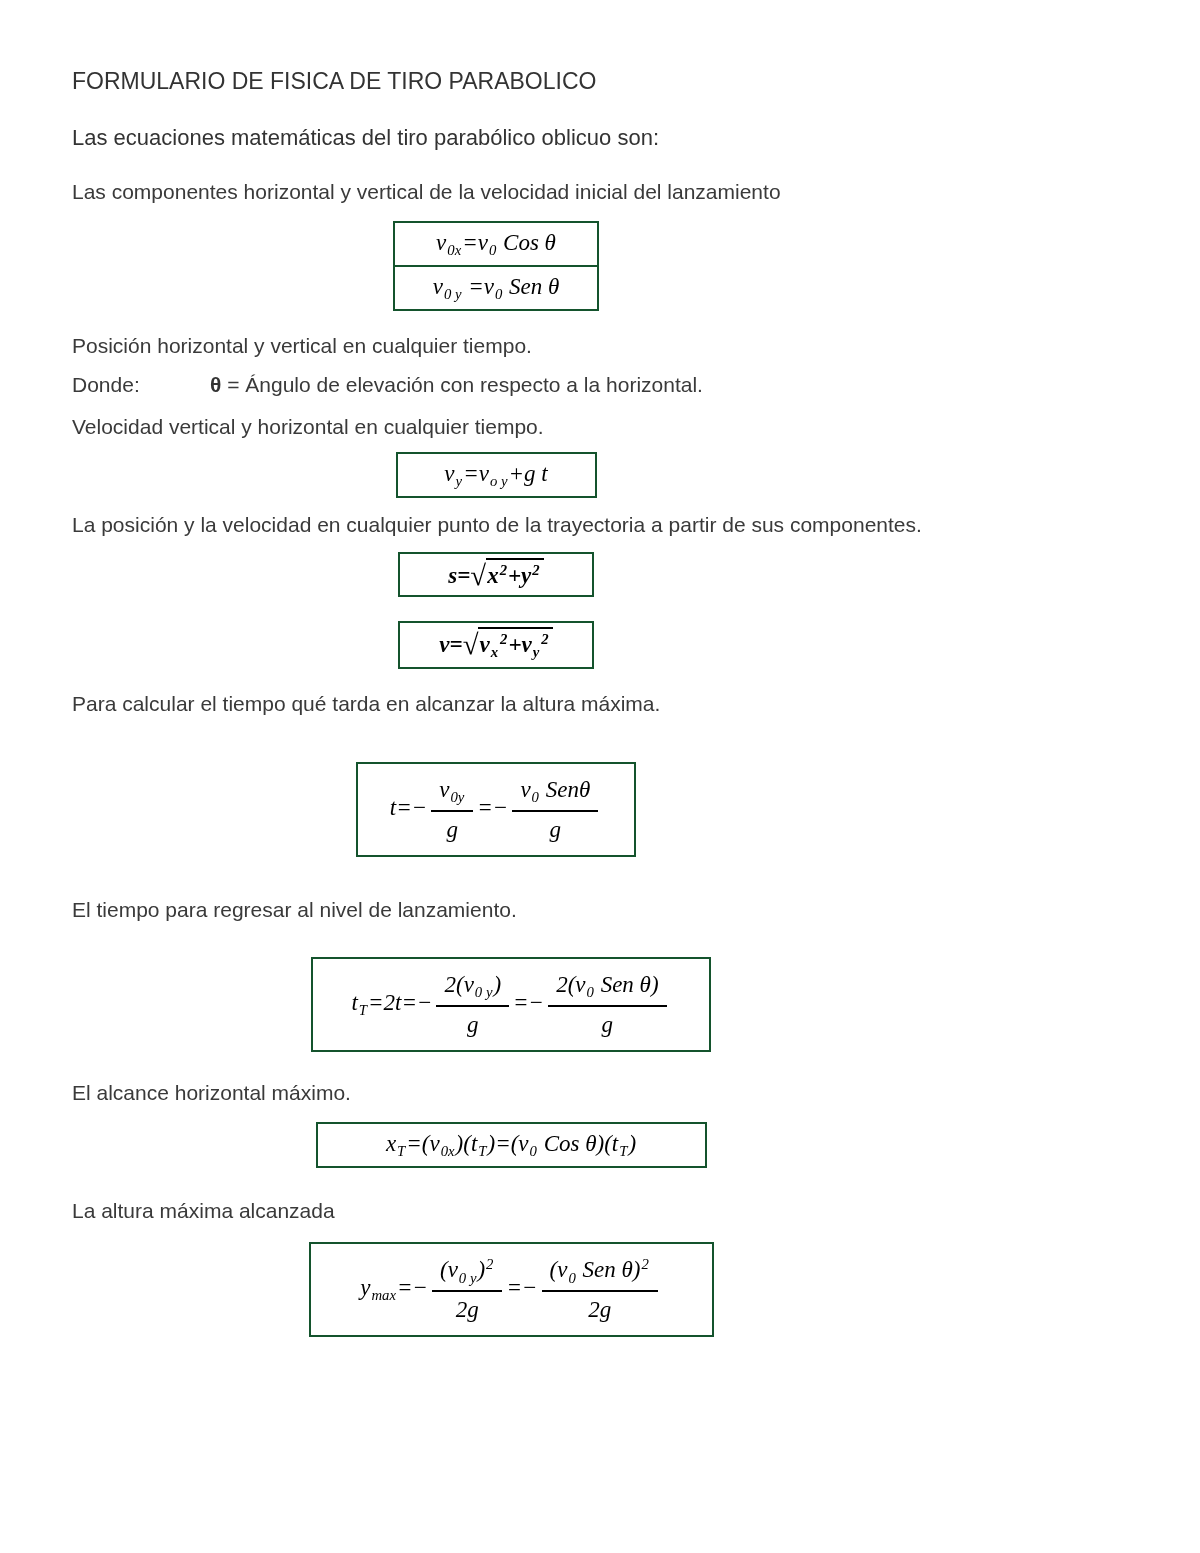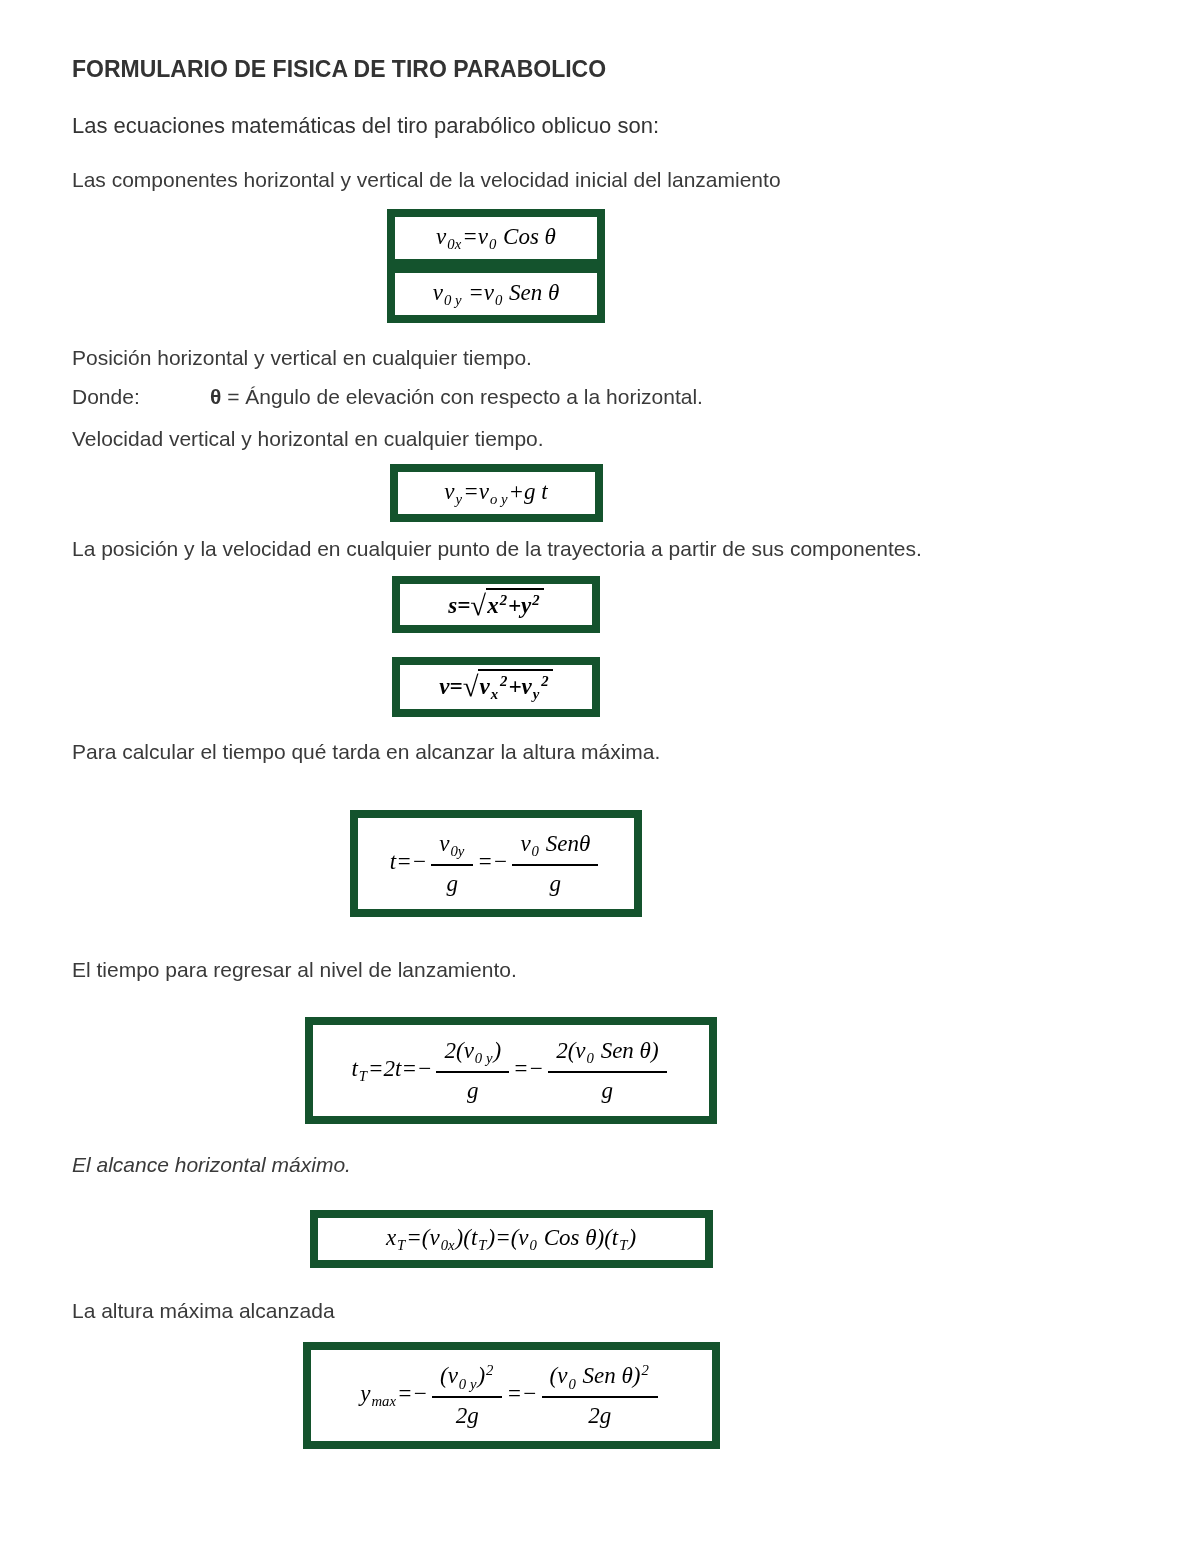--- a/index.html
+++ b/index.html
@@ -7,23 +7,23 @@
     width:1200px;
     min-height:1553px;
     box-sizing:border-box;
     padding:56px 70px 40px 72px;
     background:#ffffff;
     color:#3a3a3a;
     font-family:"Liberation Sans", sans-serif;
   }
   .title{
     font-size:23px;
-    font-weight:bold;
+    font-weight:normal;
     color:#333333;
-    margin:0 0 30px 0;
+    margin:12px 0 30px 0;
   }
   .heading{
     font-size:22px;
     font-weight:normal;
     color:#333333;
     margin:0 0 28px 0;
   }
   .para{
     font-size:21px;
     color:#3a3a3a;
@@ -34,21 +34,21 @@
   .donde-theta{font-weight:bold;color:#333;}
   
   .fwrap{
     display:flex;
     justify-content:center;
     padding-right:210px;
   }
   .w6,.w7,.w8{padding-right:180px;}
   .fbox{display:inline-flex;flex-direction:column;align-items:stretch;}
   .frow{
-    border:8px solid #14532d;
+    border:2px solid #14532d;
     margin-top:-2px;
     padding:4px 16px;
     text-align:center;
     font-family:"Liberation Serif", serif;
     font-style:italic;
     font-size:23px;
     color:#000;
     line-height:1.35;
     white-space:nowrap;
   }
@@ -77,21 +77,21 @@
   .mb-p2{margin-bottom:12px;}
   .mb-box2{margin-bottom:46px;}
   .mb-p3{margin-bottom:12px;}
   .mb-box3{margin-bottom:14px;}
   .mb-p4{margin-bottom:14px;}
   .mb-box4{margin-bottom:22px;}
   .mb-p5{margin-bottom:44px;}
   .mb-box5{margin-bottom:40px;}
   .mb-p6{margin-bottom:34px;}
   .mb-box6{margin-bottom:28px;}
-  .mb-p7{margin-bottom:32px;font-style:italic;}
+  .mb-p7{margin-bottom:16px;}
   .mb-box7{margin-bottom:30px;}
   .mb-p8{margin-bottom:18px;}
 </style>
 </head>
 <body>
 
 <div class="page">
 
   <h1 class="title">FORMULARIO DE FISICA DE TIRO PARABOLICO</h1>
 

